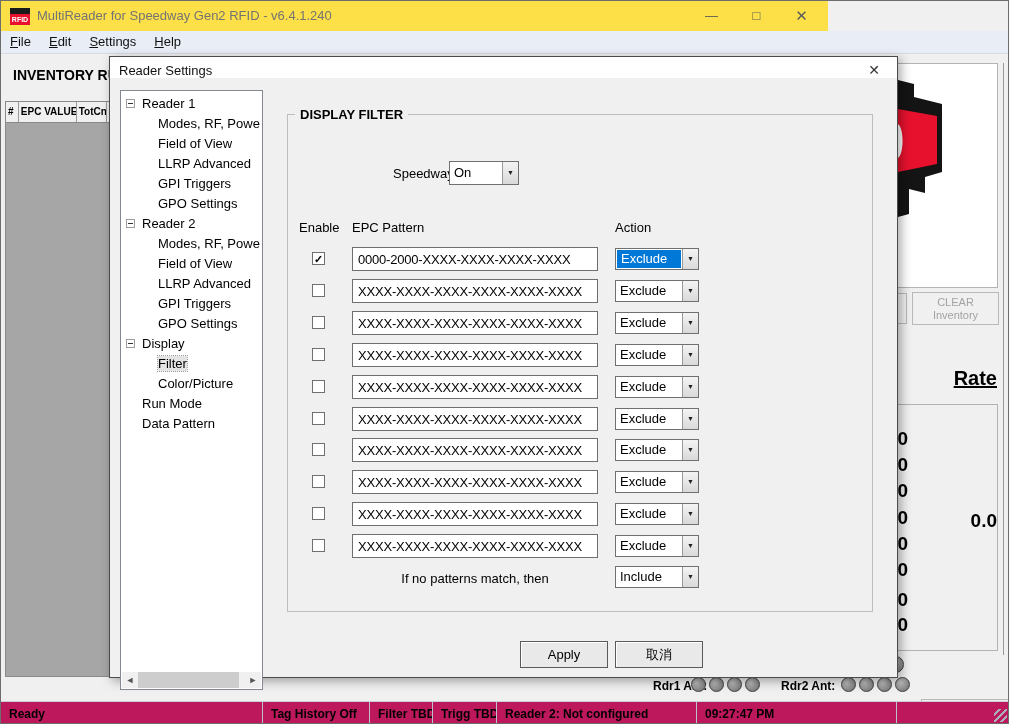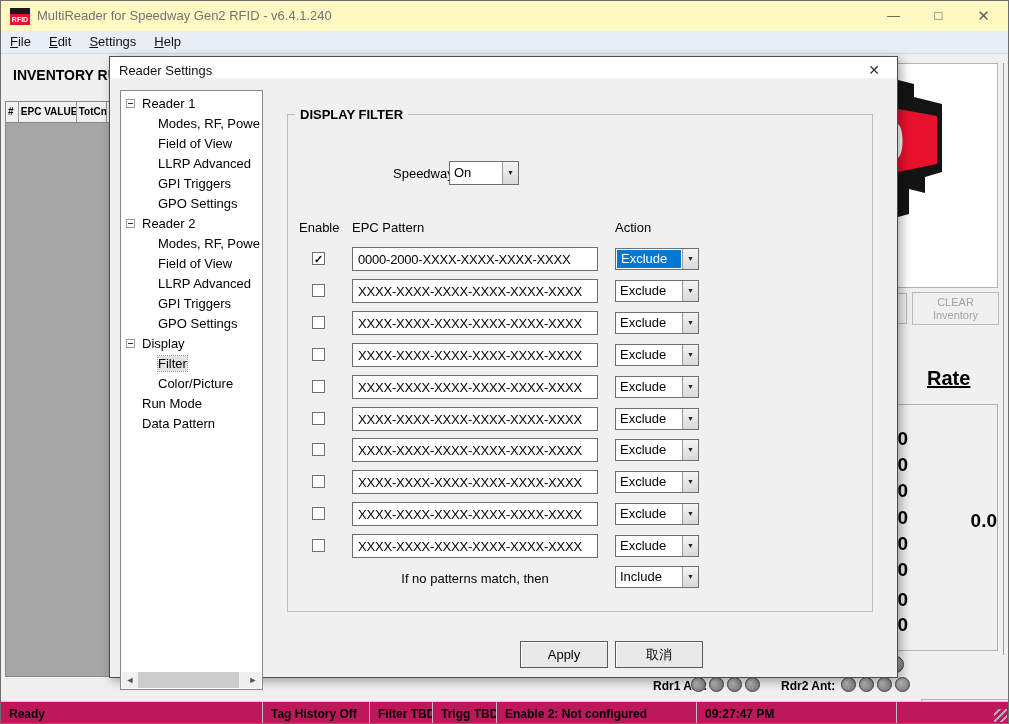--- a/index.html
+++ b/index.html
@@ -2,21 +2,21 @@
 <html><head>
 <meta charset="utf-8">
 <style>
   * { box-sizing: border-box; margin: 0; padding: 0; }
   html,body { width:1009px; height:724px; }
   body {
     position: relative; font-family: "Liberation Sans", sans-serif;
     background: #f0f0f0; overflow: hidden; border: 1px solid #6d6d6d;
   }
   
-  .titlebar { position:absolute; left:0; top:0; width:1009px; height:30px; background:#fef9c3; z-index:3;padding-left:32px; }
+  .titlebar { position:absolute; left:0; top:0; width:827px; height:30px; background:#fde047; z-index:3;padding-left:32px; }
   .app-icon { position:absolute; left:9px; top:7px; width:20px; height:17px; background:#e8112d; border-top:6px solid #1a1a1a; }
   .app-icon span { display:block; color:#fff; font-size:7px; font-weight:bold; text-align:center; line-height:11px; letter-spacing:0; }
   .app-title { position:absolute; left:36px; top:7px; font-size:13px; color:#737373; }
   .win-btn { position:absolute; top:0; width:45px; height:30px; text-align:center; line-height:30px; color:#5a5a5a; font-size:13px; }
   .win-min { right:94px; } .win-max { right:49px; } .win-close { right:4px; font-size:15px; }
   .menubar { position:absolute; left:0; top:30px; width:1009px; height:23px; background:#e9edf6; border-bottom:1px solid #d6dae3; z-index:3; }
   .menu-item { display:inline-block; padding:3px 9px 0 9px; font-size:13px; color:#111; height:23px; }
   .menu-item u { text-decoration:underline; }
 
   
@@ -27,21 +27,21 @@
   .inv-head div:nth-child(1){ width:13px; } .inv-head div:nth-child(2){ width:59px; }
   .inv-head div:nth-child(3){ width:31px; } .inv-head div:nth-child(4){ width:13px; border-right:none; }
 
   .logo-panel { position:absolute; left:896px; top:62px; width:101px; height:225px; background:#ffffff; border:1px solid #b4b4b4; z-index:1; }
   .right-edge { position:absolute; left:1002px; top:62px; height:592px; width:0; border-left:1px solid #9a9a9a; z-index:1; }
   .btn { font-family:"Liberation Sans",sans-serif; }
   .btn-disabled { position:absolute; background:#f0f0f0; border:1px solid #b9b9b9; color:#a3a3a3; text-align:center; font-size:11px; z-index:1; }
   .btn-clear { left:911px; top:291px; width:87px; height:33px; padding-top:3px; line-height:13px; }
   .btn-clear-hidden { left:889px; top:292px; width:17px; height:31px; }
   .btn-checkant { left:920px; top:674px; width:100px; height:22px; line-height:20px; font-size:14px; z-index:1;margin-top:24px; }
-  .rate-label { position:absolute; left:926px; top:366px; width:70px; text-align:left; font-size:20px; font-weight:bold; text-decoration:underline; z-index:1; }
+  .rate-label { position:absolute; left:926px; top:366px; width:70px; text-align:right; font-size:20px; font-weight:bold; text-decoration:underline; z-index:1; }
   .stats-box { position:absolute; left:858px; top:403px; width:139px; height:247px; border:1px solid #b3b3b3; z-index:0; }
   .stat-val { position:absolute; width:62px; text-align:right; font-size:19px; font-weight:bold; color:#000; z-index:1; left:845px; }
   .rate-val { position:absolute; left:946px; width:50px; text-align:right; font-size:19px; font-weight:bold; z-index:1; }
   .part-circle { position:absolute; left:886px; top:655px; width:17px; height:17px; border-radius:50%;
     background:radial-gradient(circle at 35% 35%, #c2c2c2, #6f6f6f); border:1px solid #3e3e3e; z-index:1; }
 
   .ant-row { position:absolute; left:620px; top:672px; width:389px; height:27px; z-index:1; }
   .ant-label { position:absolute; top:6px; font-size:12px; font-weight:bold; }
   .ant-circle { position:absolute; top:4px; width:15px; height:15px; border-radius:50%;
     background:radial-gradient(circle at 35% 35%, #bdbdbd, #6a6a6a); border:1px solid #3e3e3e; }
@@ -160,21 +160,21 @@
     <div class="ant-circle" style="left: 256px;"></div>
     <div class="ant-circle" style="left: 274px;"></div>
   </div>
 <div class="btn btn-disabled btn-checkant">Check Ant</div>
 
 <div class="statusbar" id="statusbar">
     <div class="status-cell">Ready</div>
     <div class="status-cell">Tag History Off</div>
     <div class="status-cell">Filter TBD</div>
     <div class="status-cell">Trigg TBD</div>
-    <div class="status-cell">Enable 2: Not configured</div>
+    <div class="status-cell">Reader 2: Not configured</div>
     <div class="status-cell">09:27:47 PM</div>
   </div>
 <div class="resize-grip"></div>
 
 <div class="dialog">
   <div class="dlg-titlebar">
     <div class="dlg-title">Reader Settings</div>
     <div class="dlg-close">✕</div>
   </div>
 

